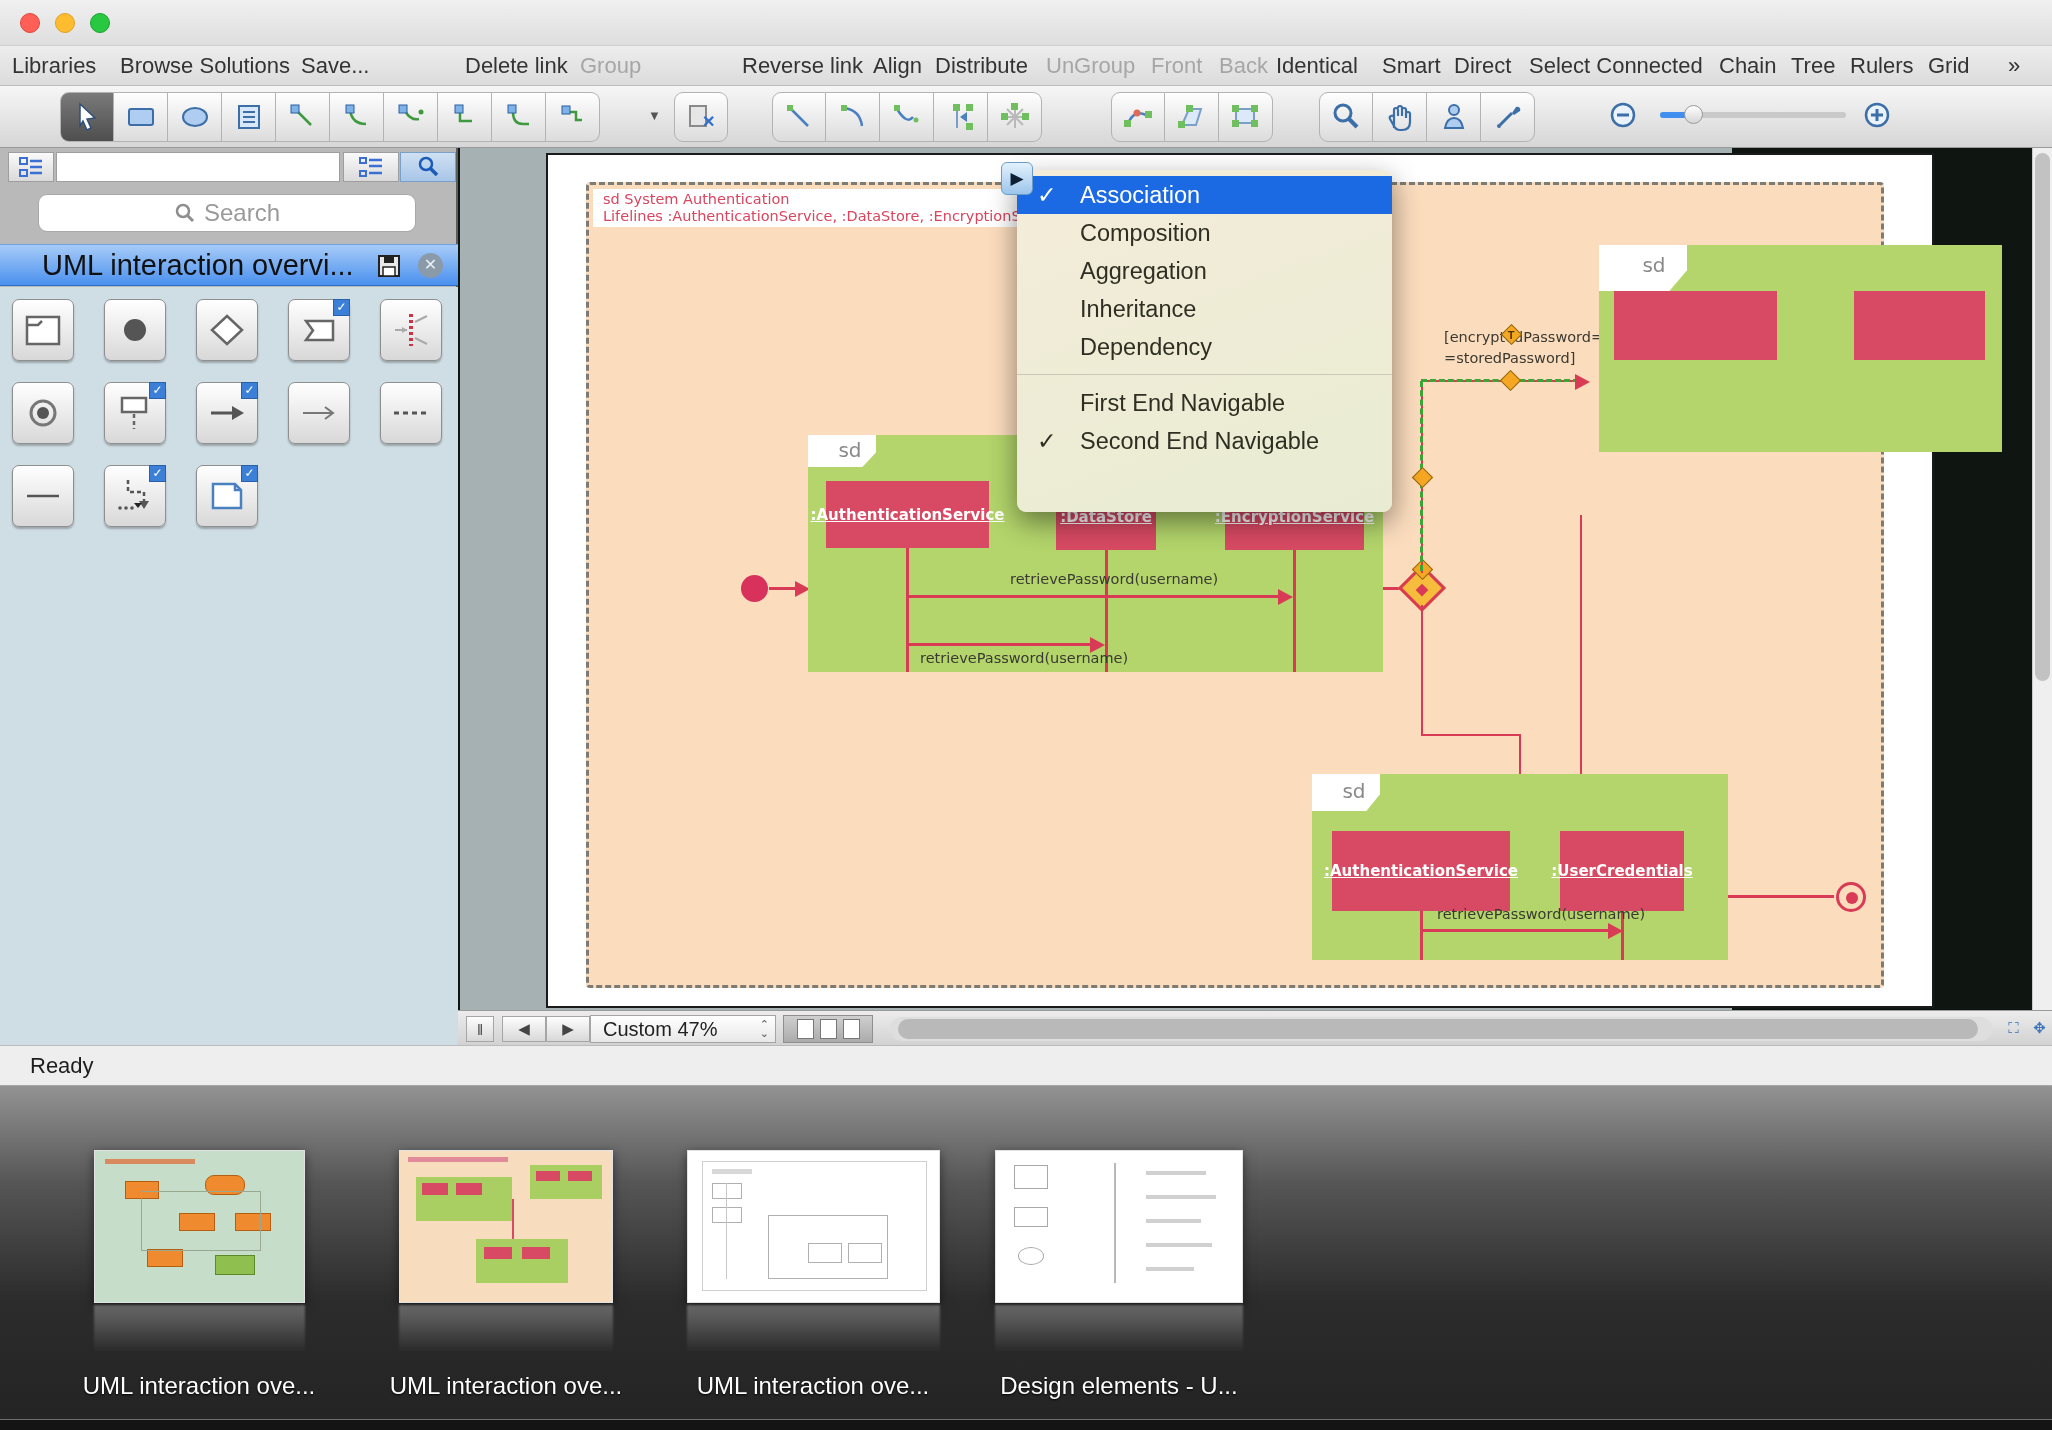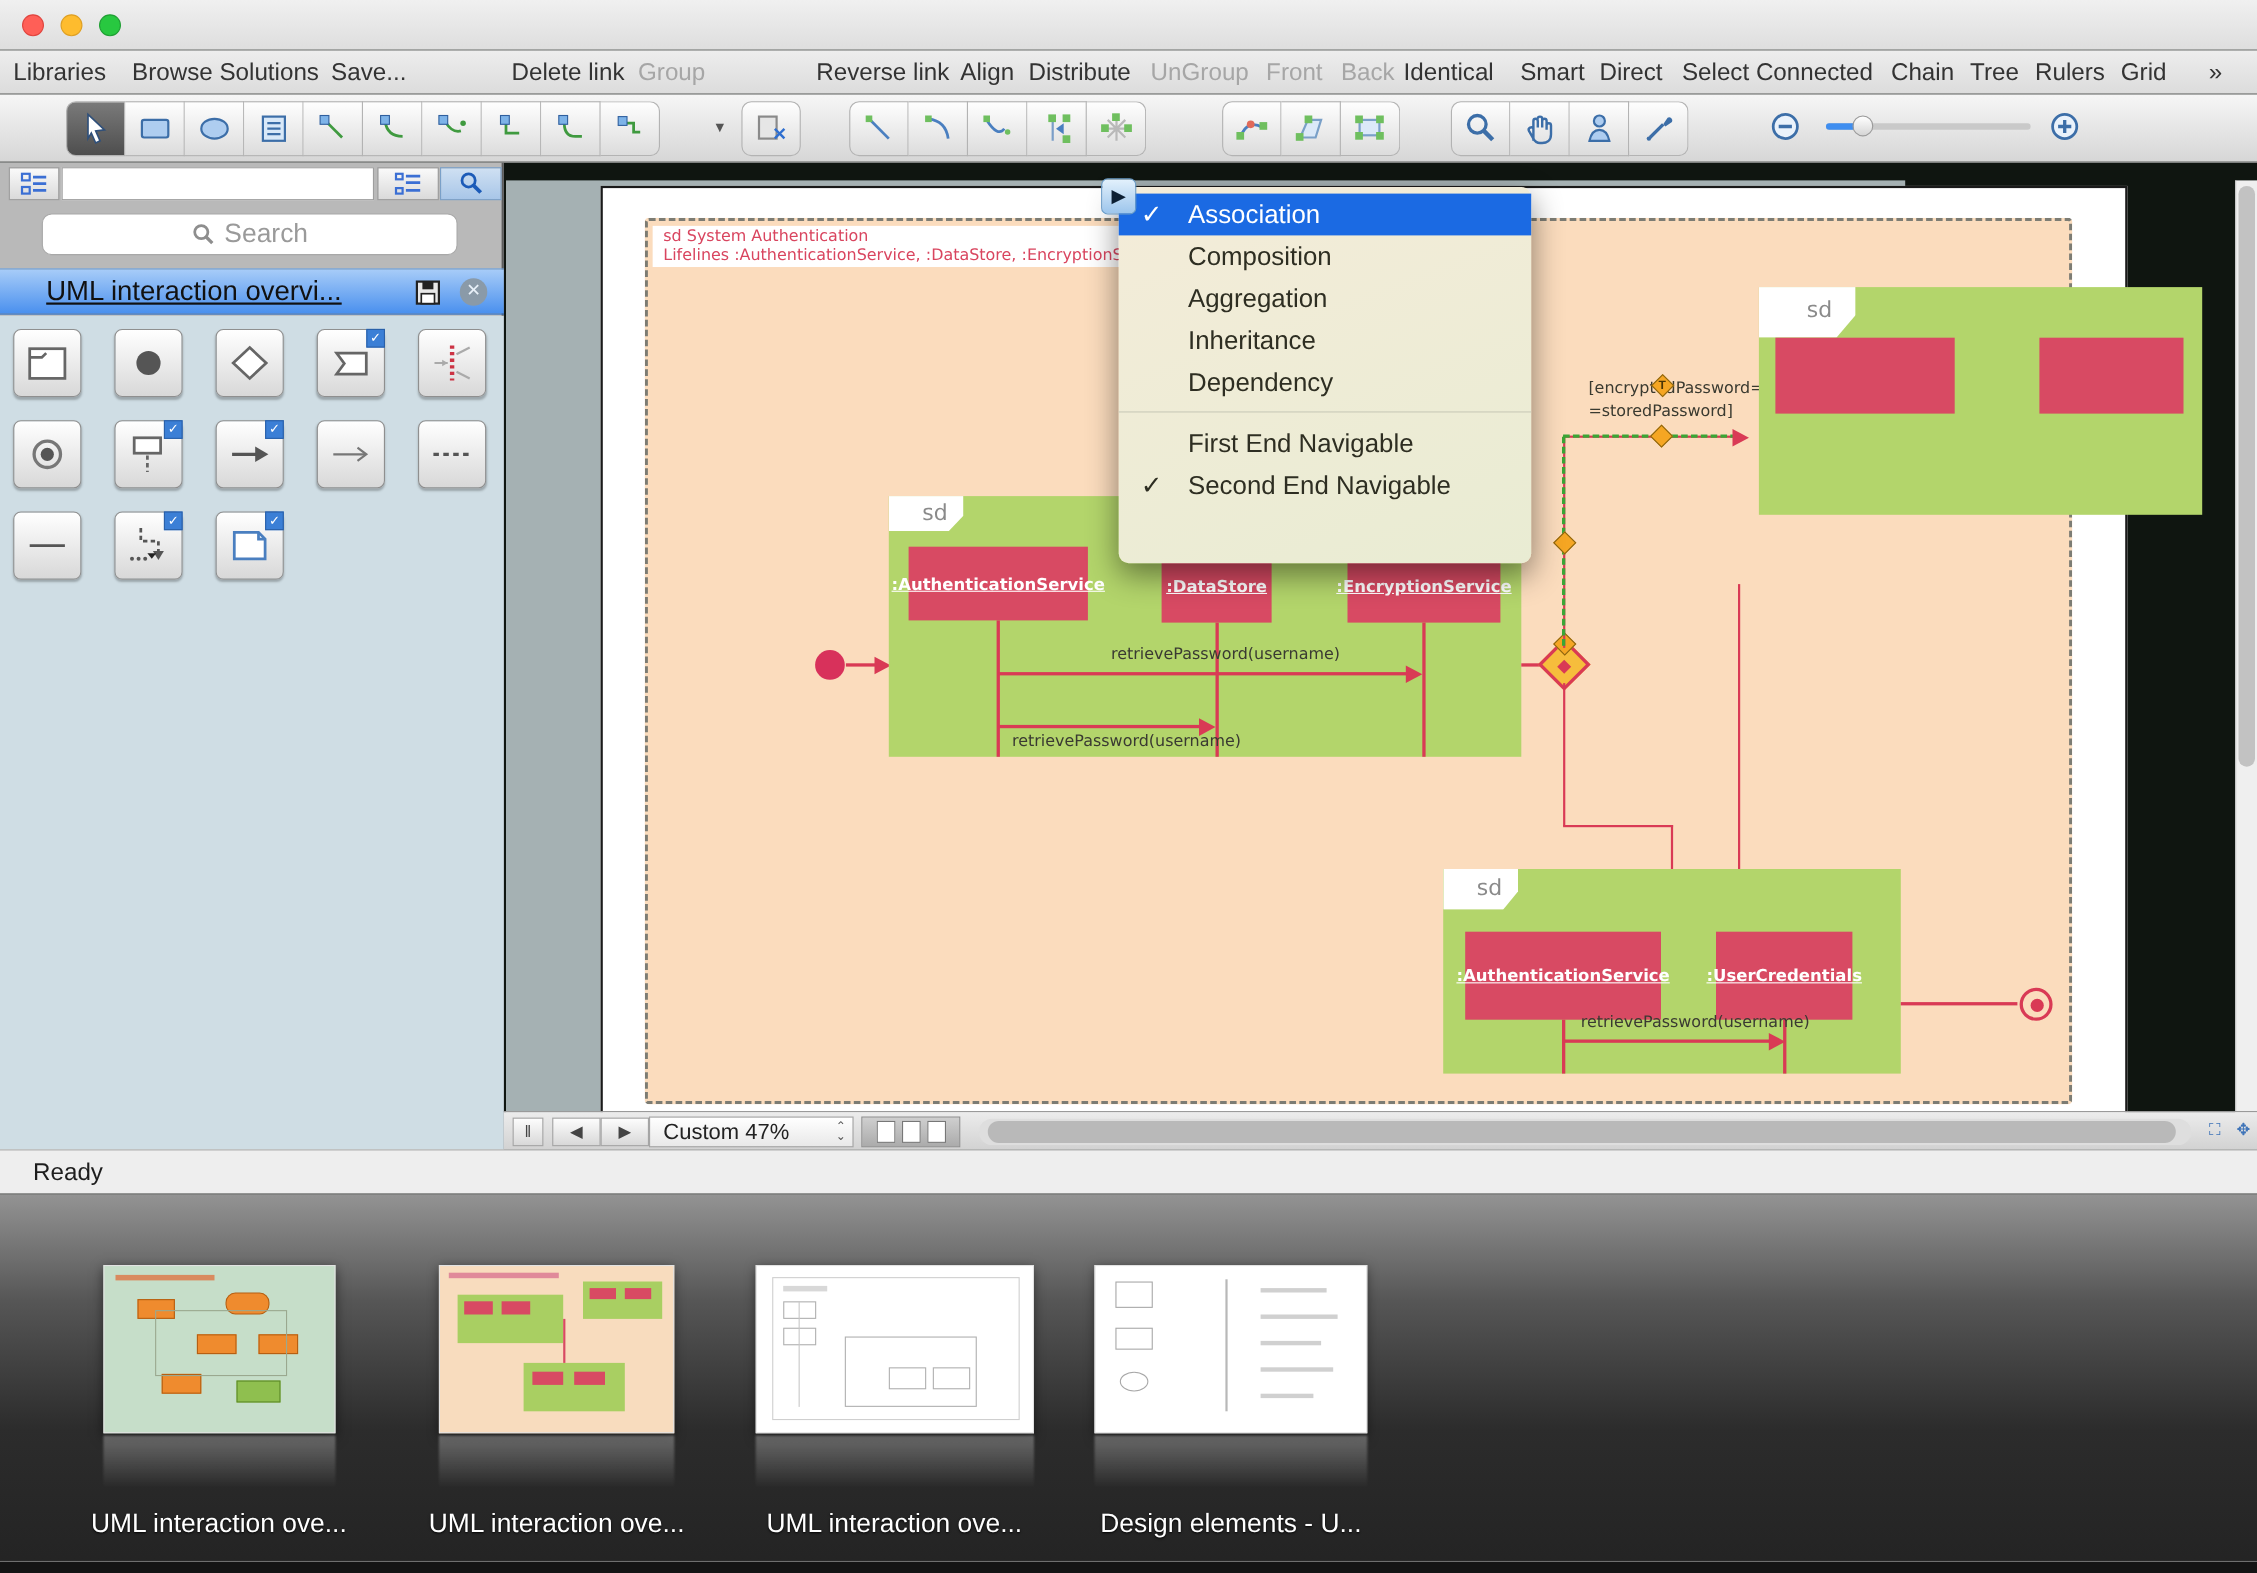--- a/index.html
+++ b/index.html
@@ -35,28 +35,28 @@
   #tb-drop{ left:648px; top:22px; font-size:13px; color:#555; }
 
   
   #sidebar{ left:0; top:148px; width:458px; height:897px; background:#b9b9b9; border-right:2px solid #5c5c5c; }
   .sb-btn{ position:absolute; background:linear-gradient(#fafafa,#dadada); border:1px solid #9e9e9e; display:flex; align-items:center; justify-content:center; }
   #sb-input{ left:56px; top:4px; width:284px; height:30px; background:#fff; border:1px solid #9e9e9e; }
   #sb-search-btn{ background:linear-gradient(#cfe0f2,#a8c6e8); border:1px solid #7aa0c8; }
   #search-row{ left:0; top:40px; width:458px; height:52px; }
   #search-field{ left:38px; top:6px; width:378px; height:38px; background:#fff; border:1px solid #a8a8a8; border-radius:9px; display:flex; align-items:center; justify-content:center; gap:8px; color:#9a9a9a; font-size:24px; }
   #panel-header{ left:0; top:96px; width:458px; height:42px; background:linear-gradient(#a7ccf8,#4a90ee); border-top:1px solid #6ea3e0; border-bottom:1px solid #2f6fc4; display:flex; align-items:center; }
-  #panel-title{ margin-left:42px; font-size:25px; color:#111;text-decoration:underline; }
+  #panel-title{ margin-left:42px; font-size:29px; color:#111; }
   #shape-area{ left:0; top:139px; width:458px; height:758px; background:#cfdde4; }
   .shape-btn{ position:absolute; width:62px; height:62px; background:linear-gradient(#ffffff,#d8d8d8); border:1px solid #8f8f8f; border-radius:7px; box-shadow:0 2px 2px rgba(0,0,0,.25); }
   .shape-btn svg{ position:absolute; left:9px; top:9px; }
   .badge{ position:absolute; right:-1px; top:-1px; width:17px; height:17px; background:#3b7fd6; border:1px solid #2a60a8; color:#fff; font-size:12px; line-height:15px; text-align:center; }
 
   
-  #canvas{ left:460px; top:164px; width:1272px; height:862px; background:#a5b1b3; }
+  #canvas{ left:460px; top:148px; width:1272px; height:862px; background:#a5b1b3; }
   #page{ left:86px; top:5px; width:1388px; height:855px; background:#fff; border:2px solid #1a1a1a; }
   #frame{ left:38px; top:27px; width:1298px; height:806px; background:#fbdcbd; border:3px dashed #7c7c74; border-radius:4px; }
   #frame-label{ left:4px; top:4px; width:562px; height:38px; background:#fff; clip-path:polygon(0 0,100% 0,100% 52%,97.5% 100%,0 100%); padding:2px 0 0 10px; }
   .frame-red{ font-family:"DejaVu Sans",sans-serif; font-size:14.5px; color:#d9455f; line-height:17px; white-space:nowrap; }
 
   .frag{ position:absolute; background:#b3d56b;text-align:center; }
   .sd-tab{ position:absolute; left:0; top:0; background:#fff; clip-path:polygon(0 0,100% 0,100% 55%,80% 100%,0 100%); color:#8a8a8a; font-family:"DejaVu Sans",sans-serif; }
   .llbox{ position:absolute; background:#d84a63; color:#fff; display:flex; align-items:center; justify-content:center; font-family:"DejaVu Sans",sans-serif; font-size:15px; font-weight:bold; }
   .llbox span{ text-decoration:underline; }
   .rline{ position:absolute; background:#d93a55; }

